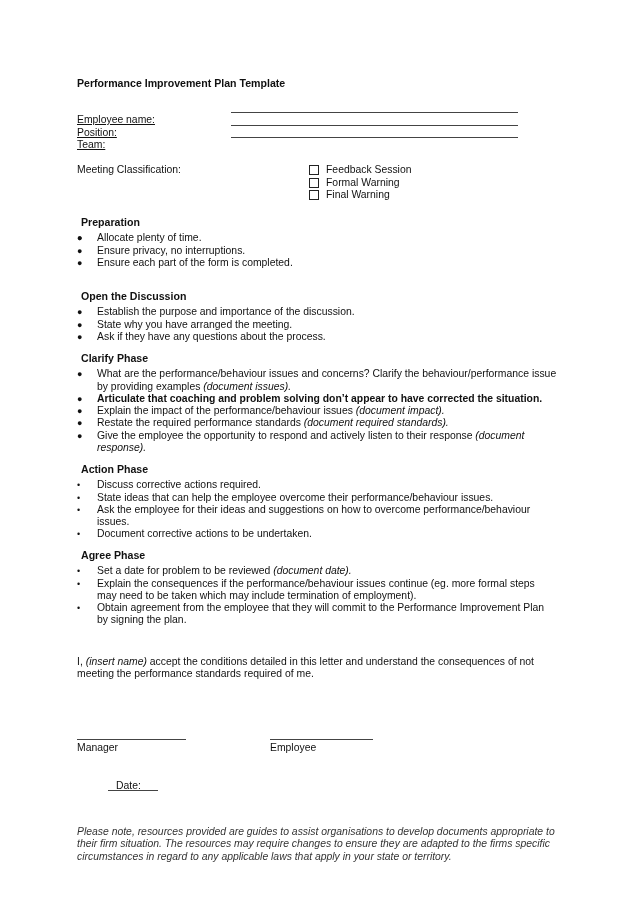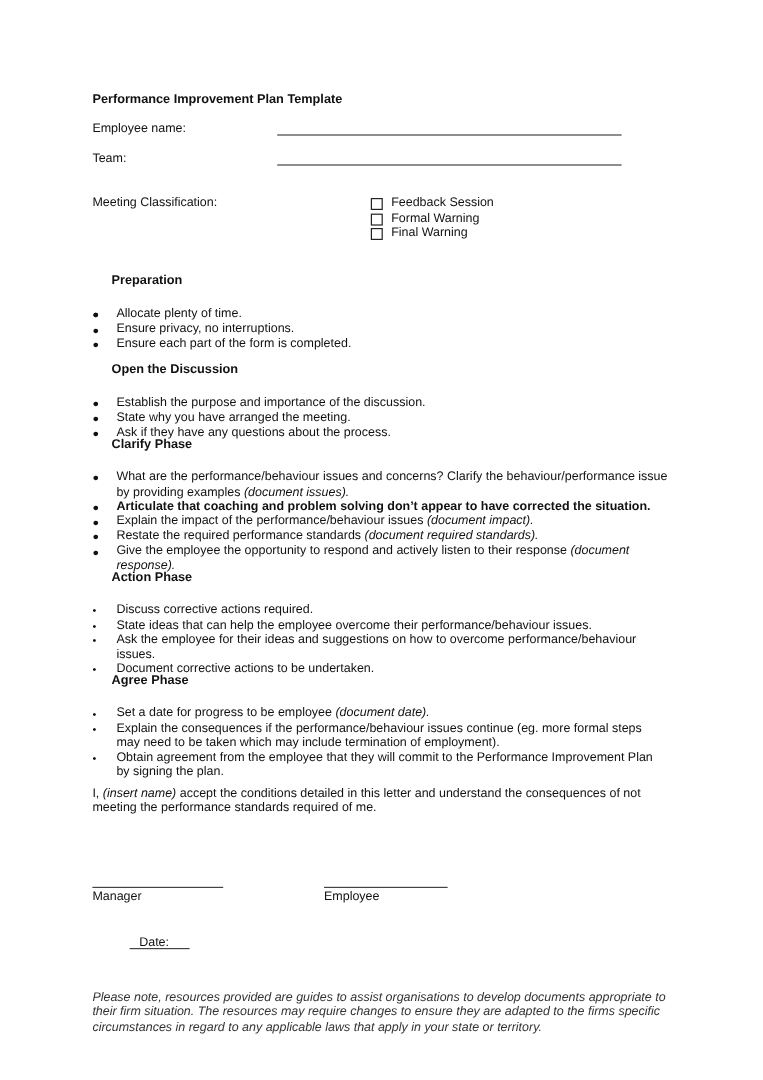--- a/index.html
+++ b/index.html
@@ -6,30 +6,30 @@
   body {
     width: 636px; height: 900px; position: relative; overflow: hidden;
     font-family: "Liberation Sans", sans-serif; color: #111;
     font-size: 10.4px; line-height: 12.3px;
   }
   .page { position: absolute; left: 0; top: 0; width: 636px; height: 900px; }
   .abs { position: absolute; }
   .title { left: 77px; top: 77px; font-weight: bold; font-size: 10.6px; }
 
   .field-row { position: absolute; left: 77px; width: 450px; height: 12.3px; }
-  .field-label { position: absolute; left: 0; top: 0; white-space: nowrap; }
+  .field-label { position: absolute; left: 0; top: 12px; white-space: nowrap; text-decoration: underline; }
   .field-line { position: absolute; left: 154px; top: 10px; height: 0; border-bottom: 1px solid #444; }
 
   .mc-label { left: 77px; top: 164px; }
   .cb-item { position: absolute; left: 309px; height: 12.5px; white-space: nowrap; }
   .cb-box { position: absolute; left: 0; top: 1px; width: 8px; height: 8px; border: 1px solid #222; }
   .cb-text { position: absolute; left: 17px; top: 0; }
 
   .section { position: absolute; left: 77px; width: 480px; }
-  .section h3 { margin: 16px; font-size: 10.6px; font-weight: bold; line-height: 12.3px; }
+  .section h3 { margin: 4px; font-size: 10.6px; font-weight: bold; line-height: 12.3px; }
   .section ul { margin: 0; padding: 0; list-style: none; }
   .section li { position: relative; padding-left: 20px; line-height: 12.3px; }
   .section li .bullet { position: absolute; left: 0; top: 0; width: 10px; text-align: left; font-size: 9px; }
   .section li .ital { font-style: italic; }
   .section li.bold { font-weight: bold; }
 
   .sig { position: absolute; left: 77px; width: 480px; }
   .sig h3 { margin: 0; font-size: 10.6px; font-weight: bold; line-height: 12.3px; }
   .sig p { margin: 0; line-height: 12.3px; }
   .ital { font-style: italic; margin-top: 40px; }
@@ -41,20 +41,24 @@
 </style>
 </head>
 <body>
 
 <div class="page">
 
   <div class="abs title">Performance Improvement Plan Template</div>
 
   <div class="field-row" style="top:102px">
     <span class="field-label">Employee name:</span>
+    <span class="field-line" style="width:287px"></span>
+  </div>
+  <div class="field-row" style="top:114.5px">
+    <span class="field-label">Position:</span>
     <span class="field-line" style="width:287px"></span>
   </div>
   <div class="field-row" style="top:127px">
     <span class="field-label">Team:</span>
     <span class="field-line" style="width:287px"></span>
   </div>
 
   <div class="abs mc-label">Meeting Classification:</div>
   <div class="cb-item" style="top:164px">
     <span class="cb-box"></span>
@@ -105,21 +109,21 @@
       <li><span class="bullet">•</span><span>Discuss corrective actions required.</span></li>
       <li><span class="bullet">•</span><span>State ideas that can help the employee overcome their performance/behaviour issues.</span></li>
       <li><span class="bullet">•</span><span>Ask the employee for their ideas and suggestions on how to overcome performance/behaviour issues.</span></li>
       <li><span class="bullet">•</span><span>Document corrective actions to be undertaken.</span></li>
     </ul>
   </div>
 
   <div class="section" style="top:545px">
     <h3>Agree Phase</h3>
     <ul>
-      <li><span class="bullet">•</span><span>Set a date for progress to be employee </span><span class="ital">(document date).</span></li>
+      <li><span class="bullet">•</span><span>Set a date for problem to be reviewed </span><span class="ital">(document date).</span></li>
       <li><span class="bullet">•</span><span>Explain the consequences if the performance/behaviour issues continue (eg. more formal steps may need to be taken which may include termination of employment).</span></li>
       <li><span class="bullet">•</span><span>Obtain agreement from the employee that they will commit to the Performance Improvement Plan by signing the plan.</span></li>
     </ul>
   </div>
 
   <div class="sig" style="top:656px">
     <p><span>I, </span><span class="ital">(insert name)</span><span> accept the conditions detailed in this letter and understand the consequences of not meeting the performance standards required of me.</span></p>
   </div>
 
   <div class="sigline" style="left:77px; top:739px; width:109px;"></div>

